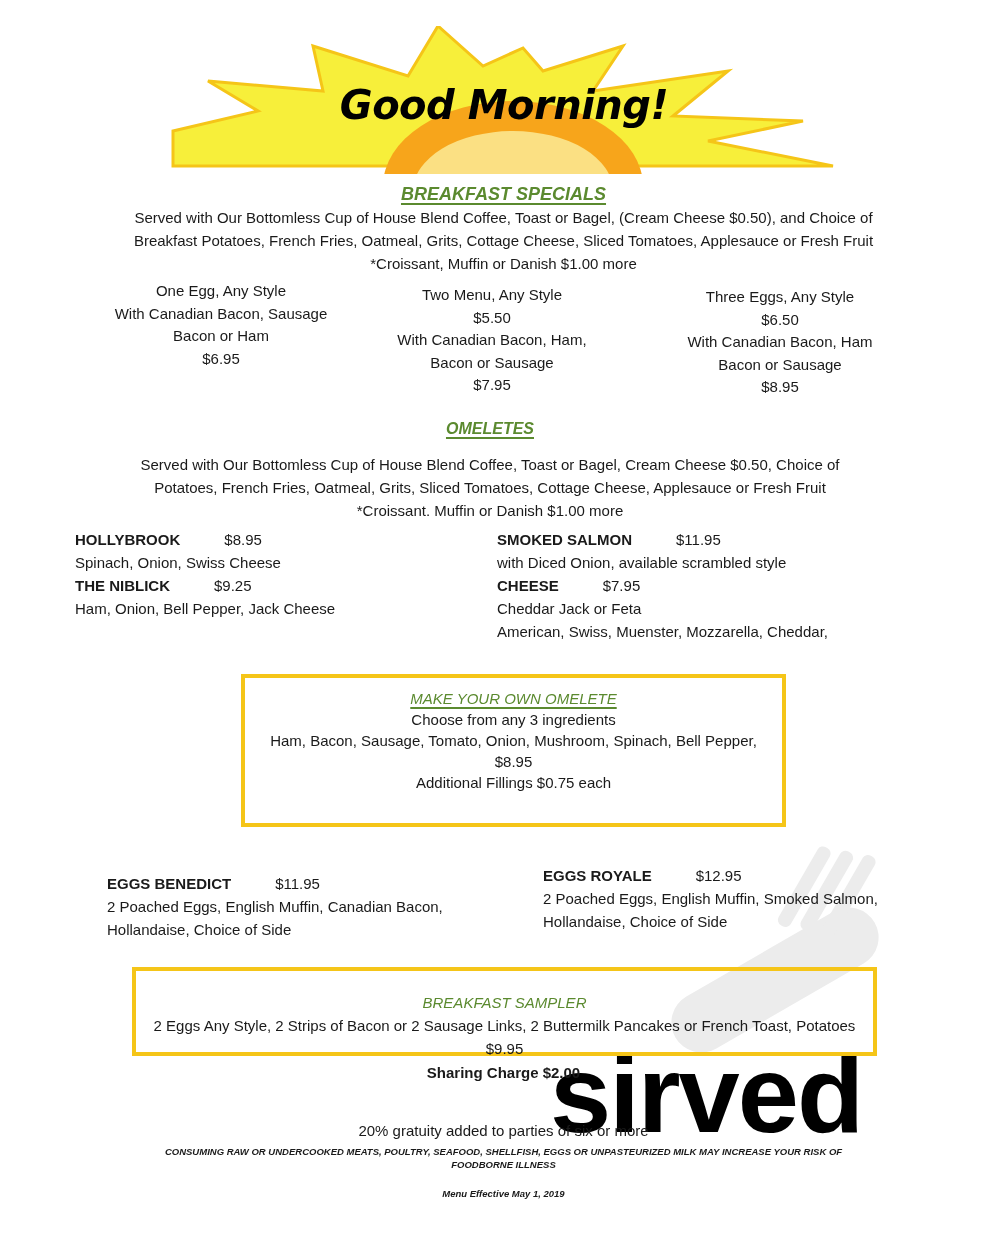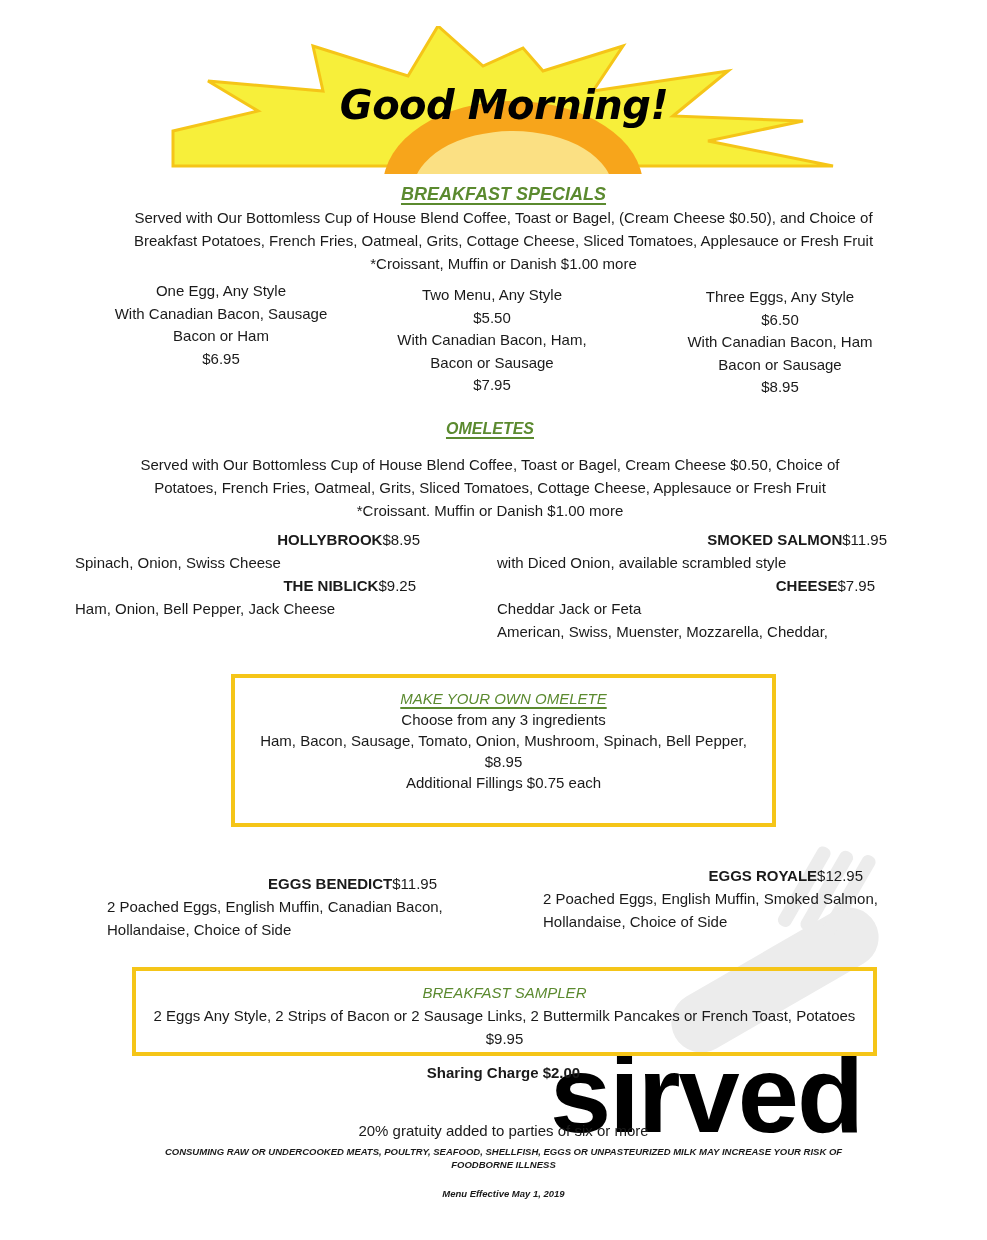--- a/index.html
+++ b/index.html
@@ -11,21 +11,21 @@
   .banner svg { position: absolute; left: 0; top: 0; }
   .banner-title { position: absolute; left: 0; top: 56px; width: 100%; text-align: center;
                   font-family: "DejaVu Sans", sans-serif; font-weight: bold; font-style: italic;
                   font-size: 40px; color: #000000; letter-spacing: -0.5px; }
   .heading { color: #5b8a2f; font-weight: bold; font-style: italic; text-decoration: underline;
              text-decoration-thickness: 2px; text-underline-offset: 3px; }
   .heading-plain { color: #5b8a2f; font-weight: bold; font-style: italic; }
   .body15 { font-size: 15px; line-height: 23px; }
   .col3 { font-size: 15px; line-height: 22.5px; text-align: center; }
   .item-name { font-weight: bold; font-size: 15px; }
-  .item-row { display: flex; justify-content: flex-end; font-size: 15px; line-height: 23px; }
+  .item-row { display: flex; justify-content: flex-start; font-size: 15px; line-height: 23px; gap: 44px; }
   .box { border: 4px solid #f5c518; box-sizing: border-box; }
   .watermark { color: #000000; font-weight: bold; font-size: 110px; letter-spacing: -2px; }
   .small-it { font-style: italic; font-weight: bold; font-size: 9.5px; line-height: 13px; }
 </style>
 </head>
 <body>
 
 <div class="abs" style="left:600px; top:830px; width:340px; height:340px;">
   <svg width="340" height="240" viewBox="0 0 340 240" style="position:absolute; left:0; top:0;">
     <g fill="#ececec">
@@ -102,21 +102,21 @@
   </div>
   <div class="body15">with Diced Onion, available scrambled style</div>
   <div class="item-row" style="padding-right:12px;">
     <span class="item-name">CHEESE</span>
     <span>$7.95</span>
   </div>
   <div class="body15">Cheddar Jack or Feta</div>
   <div class="body15">American, Swiss, Muenster, Mozzarella, Cheddar,</div>
 </div>
 
-<div class="abs box center" style="left:231px; top:674px; width:545px; height:153px; padding-top:10px;">
+<div class="abs box center" style="left:241px; top:674px; width:545px; height:153px; padding-top:10px;">
   <div class="heading" style="font-size:15px; line-height:21px; font-weight:normal;">MAKE YOUR OWN OMELETE</div>
   <div class="body15" style="line-height:21px;">Choose from any 3 ingredients</div>
   <div class="body15" style="line-height:21px;">Ham, Bacon, Sausage, Tomato, Onion, Mushroom, Spinach, Bell Pepper,</div>
   <div class="body15" style="line-height:21px;">$8.95</div>
   <div class="body15" style="line-height:21px;">Additional Fillings $0.75 each</div>
 </div>
 
 <div class="abs" style="left:107px; top:872px; width:330px;">
   <div class="item-row">
     <span class="item-name">EGGS BENEDICT</span>
@@ -127,21 +127,21 @@
 </div>
 <div class="abs" style="left:543px; top:864px; width:320px;">
   <div class="item-row">
     <span class="item-name">EGGS ROYALE</span>
     <span>$12.95</span>
   </div>
   <div class="body15" style="white-space:nowrap;text-align:center;">2 Poached Eggs, English Muffin, Smoked Salmon,</div>
   <div class="body15">Hollandaise, Choice of Side</div>
 </div>
 
-<div class="abs box center" style="left:132px; top:967px; width:745px; height:89px; padding-top:10px;">
+<div class="abs box center" style="left:132px; top:967px; width:745px; height:89px; padding-top:20px;">
   <div class="heading-plain" style="font-size:15px; line-height:23px; font-weight:normal;">BREAKFAST SAMPLER</div>
   <div class="body15">2 Eggs Any Style, 2 Strips of Bacon or 2 Sausage Links, 2 Buttermilk Pancakes or French Toast, Potatoes</div>
   <div class="body15">$9.95</div>
 </div>
 
 <div class="abs center" style="left:0; top:1064px; width:1007px; font-size:15px; font-weight:bold;">Sharing Charge $2.00</div>
 <div class="abs center" style="left:0; top:1122px; width:1007px; font-size:15px;">20% gratuity added to parties of six or more</div>
 <div class="abs center small-it" style="left:0; top:1145px; width:1007px;">
   <div>CONSUMING RAW OR UNDERCOOKED MEATS, POULTRY, SEAFOOD, SHELLFISH, EGGS OR UNPASTEURIZED MILK MAY INCREASE YOUR RISK OF</div>
   <div>FOODBORNE ILLNESS</div>

